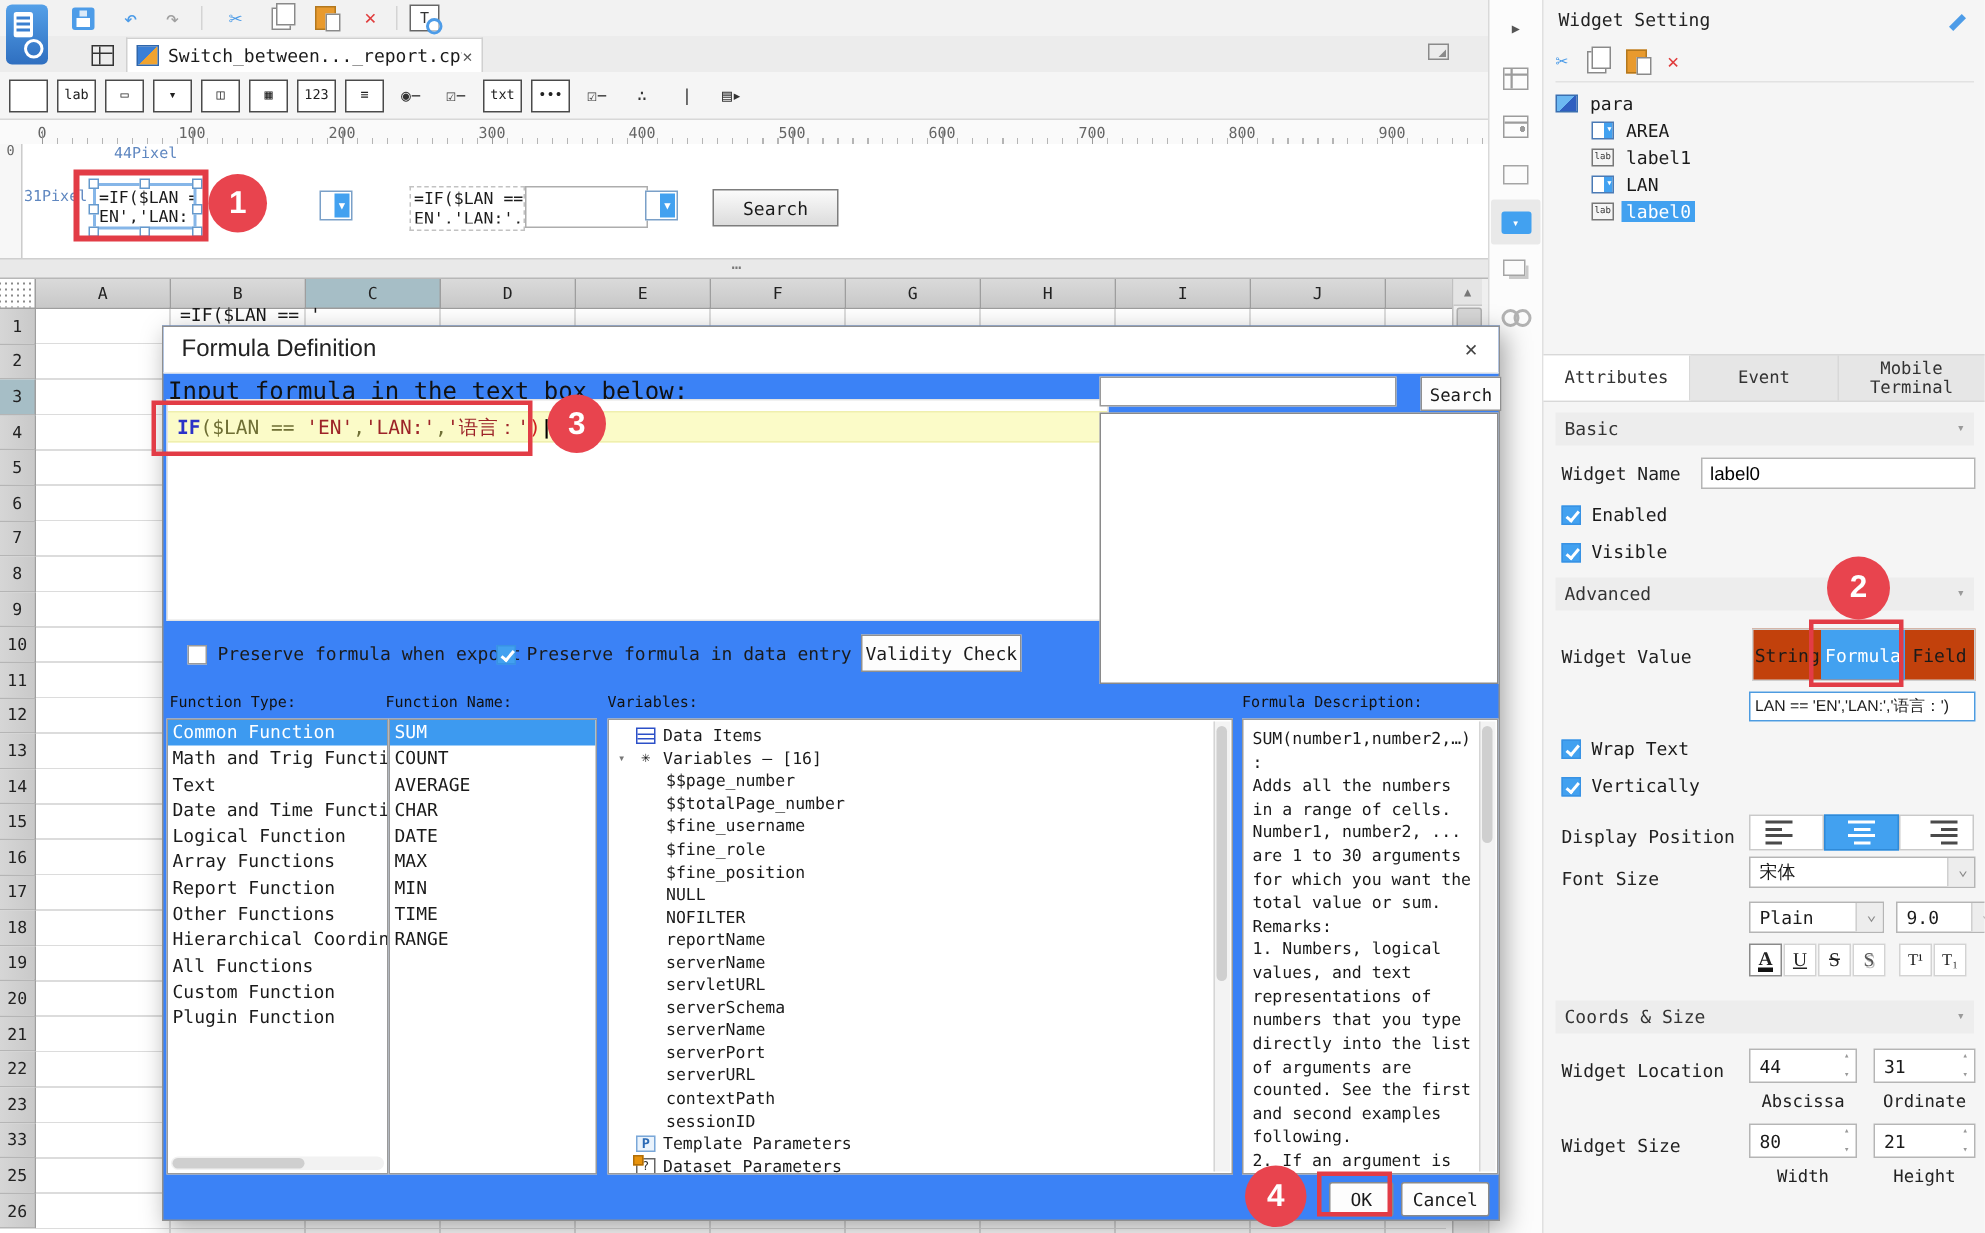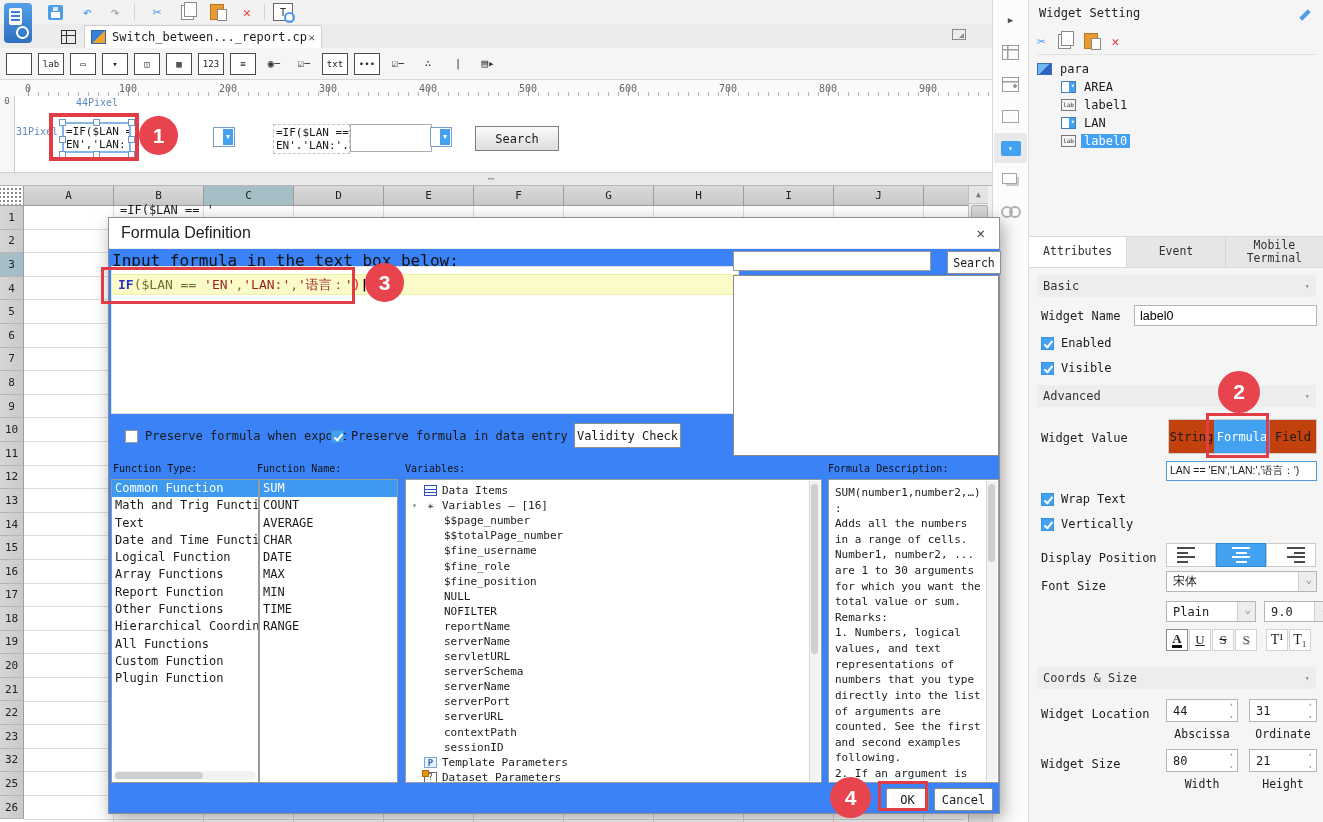--- a/index.html
+++ b/index.html
@@ -182,21 +182,21 @@
   .sel::before{content:"";position:absolute;right:0;top:0;bottom:0;width:17px;background:#ededed;border-left:1px solid #d0d0d0}
   .sel::after{content:"⌄";position:absolute;right:4px;top:1px;color:#8a8a8a;font-size:11px}
   #fbtns{left:137px;top:629px;display:flex;gap:1px}
   .fbtn{width:22px;height:22px;border:1px solid #d3d3d3;background:#fff;box-sizing:border-box;display:flex;align-items:center;justify-content:center;
      font-family:"Liberation Serif","DejaVu Serif",serif;font-size:13px;color:#222}
   .fbtn.on{border-color:#8a8a8a}
   .fb-a .g{font-weight:bold;border-bottom:3px solid #111;line-height:12px}
   .fb-u .g{text-decoration:underline}
   .fb-s .g{text-decoration:line-through}
   .fb-sh .g{color:#555;text-shadow:1px 1px 0 #bdbdbd}
-  .fb-sup,.fb-sub{font-size:14px}
+  .fb-sup,.fb-sub{font-size:11px}
   .fb-sup{margin-left:8px}
   .spin{position:absolute;background:#fff;border:1px solid #b5b5b5;box-sizing:border-box;font-size:12px;display:flex;align-items:center;padding-left:6px}
   .spin::before{content:"▴";position:absolute;right:4px;top:0;font-size:6px;color:#999}
   .spin::after{content:"▾";position:absolute;right:4px;bottom:1px;font-size:6px;color:#999}
   .sublab{position:absolute;font-size:11.5px;color:#222;text-align:center}
   
   .ann-box{position:absolute;border:3px solid #e23c46;z-index:45;pointer-events:none;box-sizing:border-box}
   .ann-circle{position:absolute;width:39px;height:39px;border-radius:50%;background:#e8444e;color:#fff;z-index:46;
      display:flex;align-items:center;justify-content:center;font:bold 21px "Liberation Sans","DejaVu Sans",sans-serif}
 </style>
@@ -360,21 +360,21 @@
       <div class="rhead" data-item="label">14</div>
       <div class="rhead" data-item="label">15</div>
       <div class="rhead" data-item="label">16</div>
       <div class="rhead" data-item="label">17</div>
       <div class="rhead" data-item="label">18</div>
       <div class="rhead" data-item="label">19</div>
       <div class="rhead" data-item="label">20</div>
       <div class="rhead" data-item="label">21</div>
       <div class="rhead" data-item="label">22</div>
       <div class="rhead" data-item="label">23</div>
-      <div class="rhead" data-item="label">32</div>
+      <div class="rhead" data-item="label">33</div>
       <div class="rhead" data-item="label">25</div>
       <div class="rhead" data-item="label">26</div>
     </div>
   <div id="gridlines" class="abs"></div>
   <span id="b1text" class="abs">=IF($LAN == '</span>
   <div id="vscroll" class="abs">
     <div class="arr">▲</div>
     <div class="thumb"></div>
   </div>
 </div>

